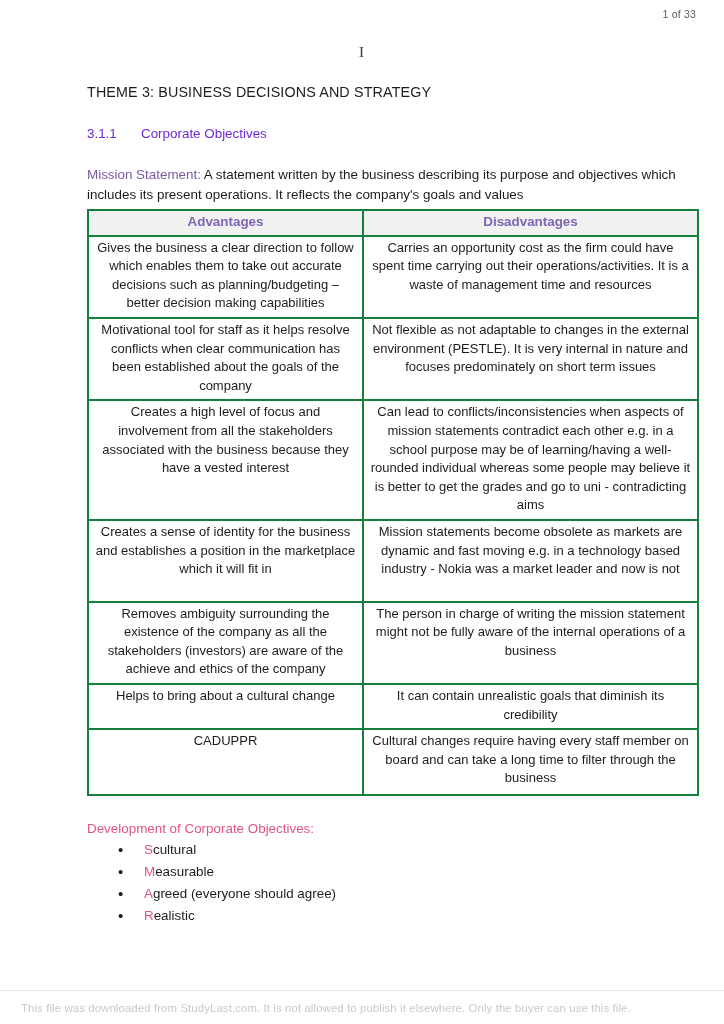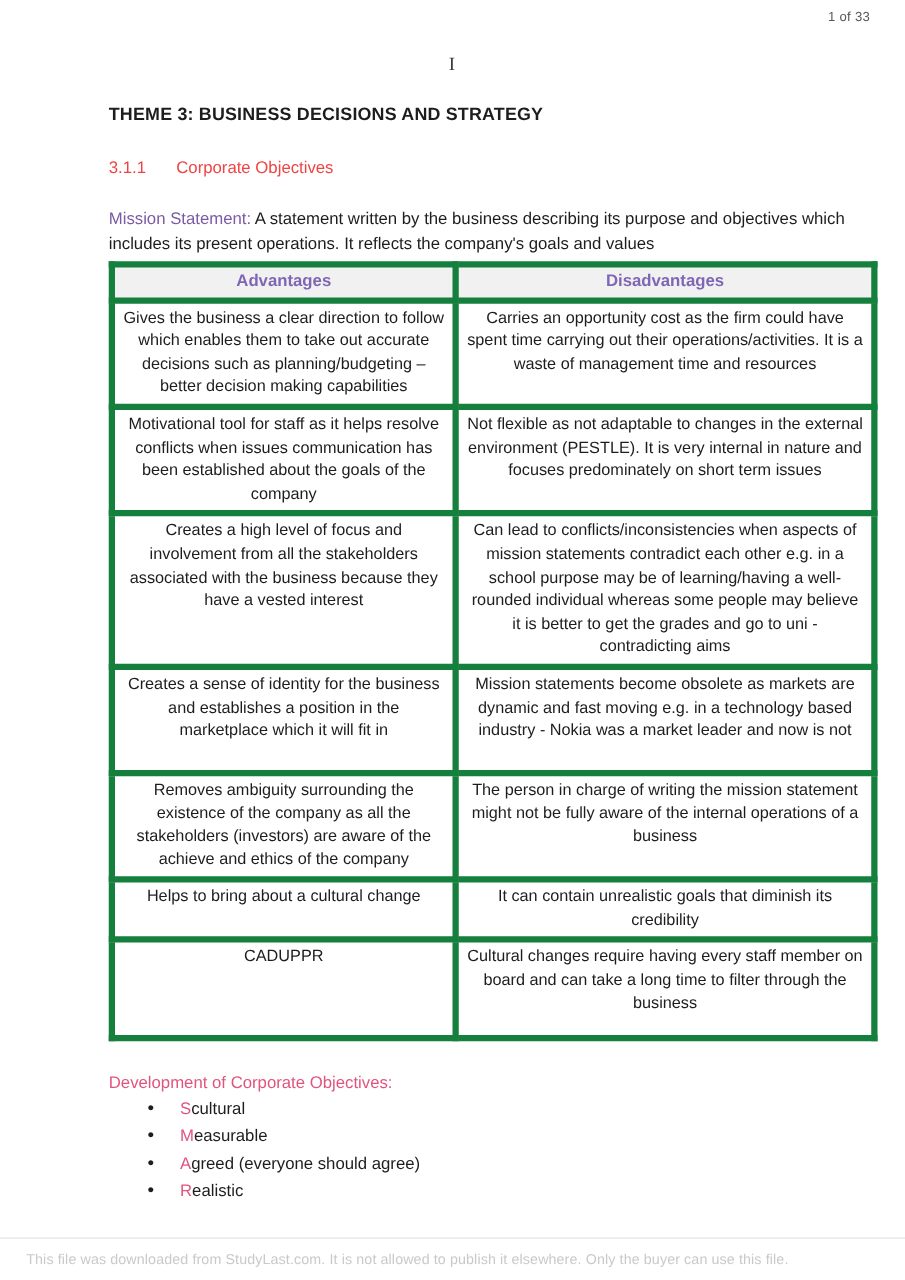--- a/index.html
+++ b/index.html
@@ -51,38 +51,38 @@
     left: 87px;
     top: 84px;
     width: 610px;
   }
 
   .theme-title {
     font-size: 14.3px;
     color: #1d1d1d;
     letter-spacing: .15px;
     margin: 0 0 26px 0;
-    font-weight: 700;
+    font-weight: 400;
   }
 
   .section-heading {
     font-size: 16.5px;
     font-weight: bold;
     color: #9a6fd6;
     margin: 0 0 24px 0;
     letter-spacing: .1px;
   }
   .section-heading .sec-num {
     display: inline-block;
     min-width: 58px;
   }
 
   .sub-heading {
     font-size: 13.4px;
-    color: #ef4444;
+    color: #6d28d9;
     margin: 0 0 24px 0;
     font-weight: 400;
   }
   .sub-heading .sub-num {
     display: inline-block;
     min-width: 54px;
   }
 
   .para {
     font-size: 13.4px;
@@ -99,40 +99,40 @@
 
   
   table.ad-table {
     border-collapse: collapse;
     width: 610px;
     table-layout: fixed;
     margin: 0;
   }
   table.ad-table th,
   table.ad-table td {
-    border: 5px solid #15803d;
+    border: 2px solid #15803d;
     text-align: center;
     vertical-align: top;
     font-size: 13px;
     line-height: 18.6px;
     color: #1d1d1d;
     padding: 2px 6px 4px 6px;
   }
   table.ad-table th {
     background: #f1f1f1;
     color: #7f66b5;
     font-weight: bold;
     font-size: 13.4px;
     padding: 2px 6px 3px 6px;
   }
   table.ad-table col.c1 { width: 275px; }
   table.ad-table col.c2 { width: 335px; }
 
   tr.row-pad td { padding-bottom: 22px; }
-  tr.row-tall td { padding-bottom: 16px; text-align: center; }
+  tr.row-tall td { padding-bottom: 6px; text-align: center; }
 
   
   .dev-block {
     margin-top: 23px;
   }
   .dev-title {
     font-size: 13.4px;
     color: #e0557f;
     margin: 0 0 1px 0;
     line-height: 19px;
@@ -219,21 +219,21 @@
           <th>Advantages</th>
           <th>Disadvantages</th>
         </tr>
       </thead>
       <tbody>
         <tr>
           <td>Gives the business a clear direction to follow which enables them to take out accurate decisions such as planning/budgeting – better decision making capabilities</td>
           <td>Carries an opportunity cost as the firm could have spent time carrying out their operations/activities. It is a waste of management time and resources</td>
         </tr>
         <tr>
-          <td>Motivational tool for staff as it helps resolve conflicts when issues communication has been established about the goals of the company</td>
+          <td>Motivational tool for staff as it helps resolve conflicts when clear communication has been established about the goals of the company</td>
           <td>Not flexible as not adaptable to changes in the external environment (PESTLE). It is very internal in nature and focuses predominately on short term issues</td>
         </tr>
         <tr>
           <td>Creates a high level of focus and involvement from all the stakeholders associated with the business because they have a vested interest</td>
           <td>Can lead to conflicts/inconsistencies when aspects of mission statements contradict each other e.g. in a school purpose may be of learning/having a well-rounded individual whereas some people may believe it is better to get the grades and go to uni - contradicting aims</td>
         </tr>
         <tr class="row-pad">
           <td>Creates a sense of identity for the business and establishes a position in the marketplace which it will fit in</td>
           <td>Mission statements become obsolete as markets are dynamic and fast moving e.g. in a technology based industry - Nokia was a market leader and now is not</td>
         </tr>

